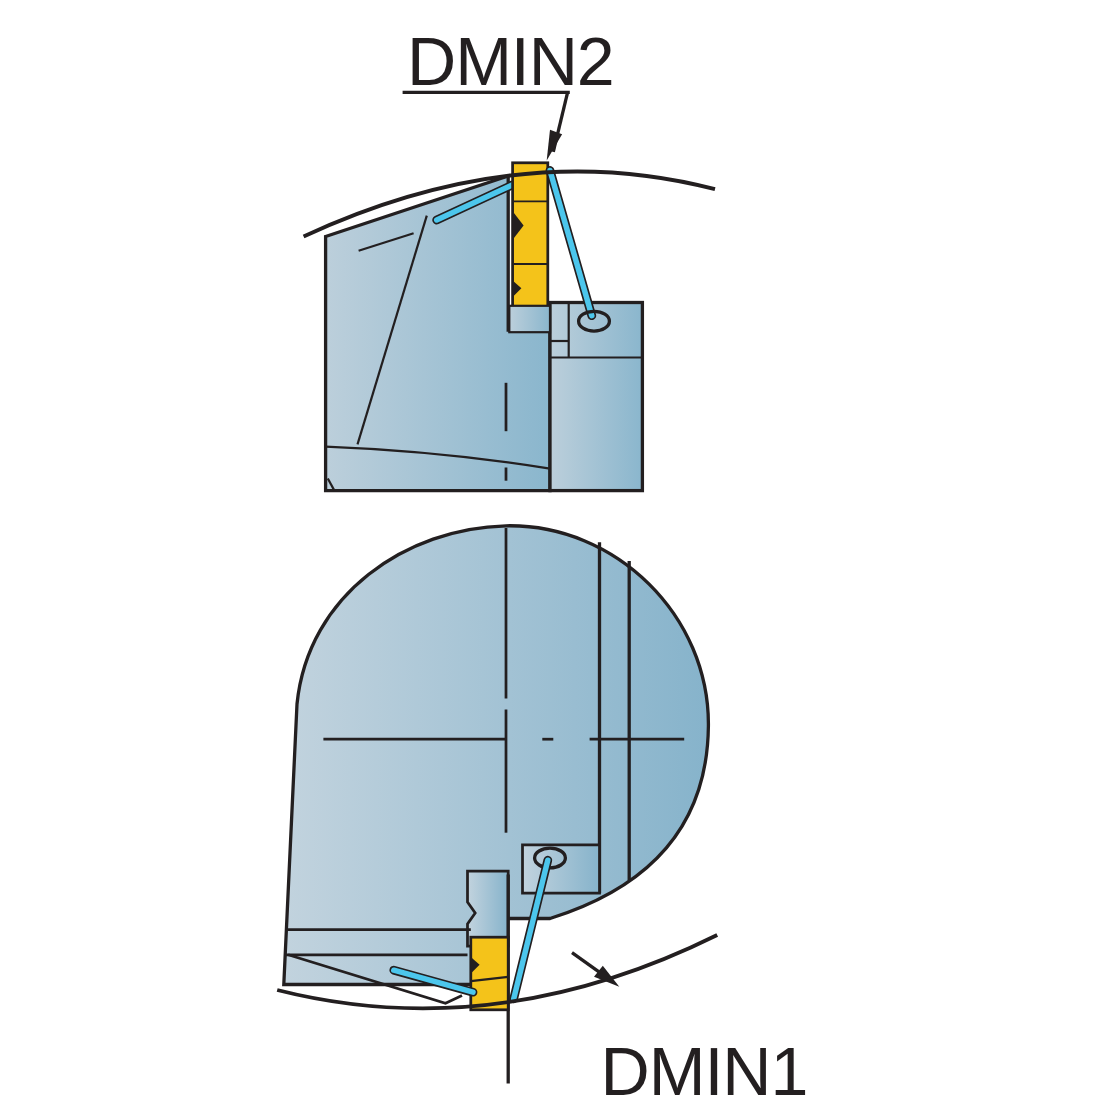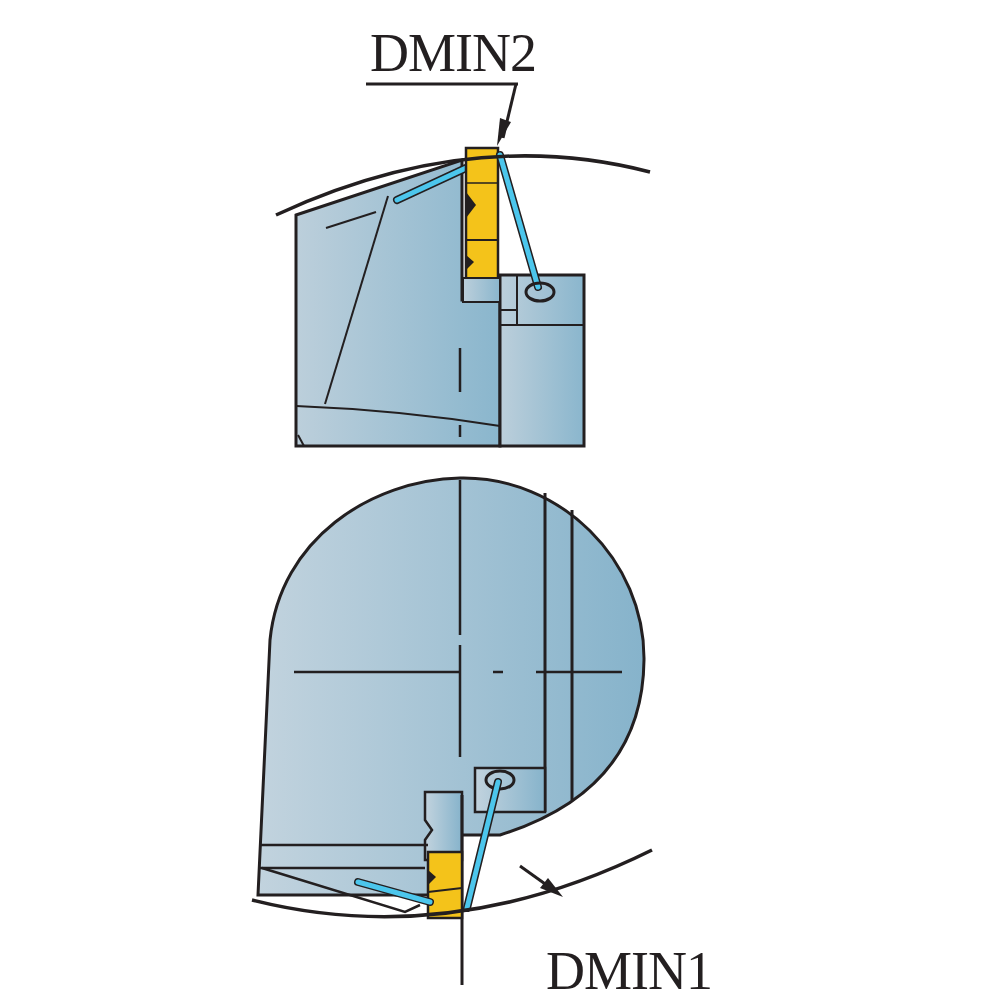--- a/index.html
+++ b/index.html
@@ -1,18 +1,18 @@
 <!DOCTYPE html>
 <html><head>
 <meta charset="utf-8">
 <style>
   html, body { margin: 0; padding: 0; background: #ffffff; }
   body { width: 1000px; height: 1000px; position: relative; overflow: hidden; }
   svg { position: absolute; left: 0; top: 0; }
-  .label { position: absolute; font-family: Liberation Serif, serif; color: #231f20; font-size: 54px; line-height: 1; letter-spacing: -1px; }
+  .label { position: absolute; font-family: Liberation Sans, sans-serif; color: #231f20; font-size: 62px; line-height: 1; letter-spacing: -1px; }
 </style>
 </head>
 <body>
 
 <svg width="1000" height="1000" viewBox="0 0 1000 1000">
   <defs>
     <linearGradient id="bodyGrad" x1="0" x2="1" y1="0" y2="0">
       <stop offset="0" stop-color="#bccfdb"></stop>
       <stop offset="1" stop-color="#8ab6cd"></stop>
     </linearGradient>

